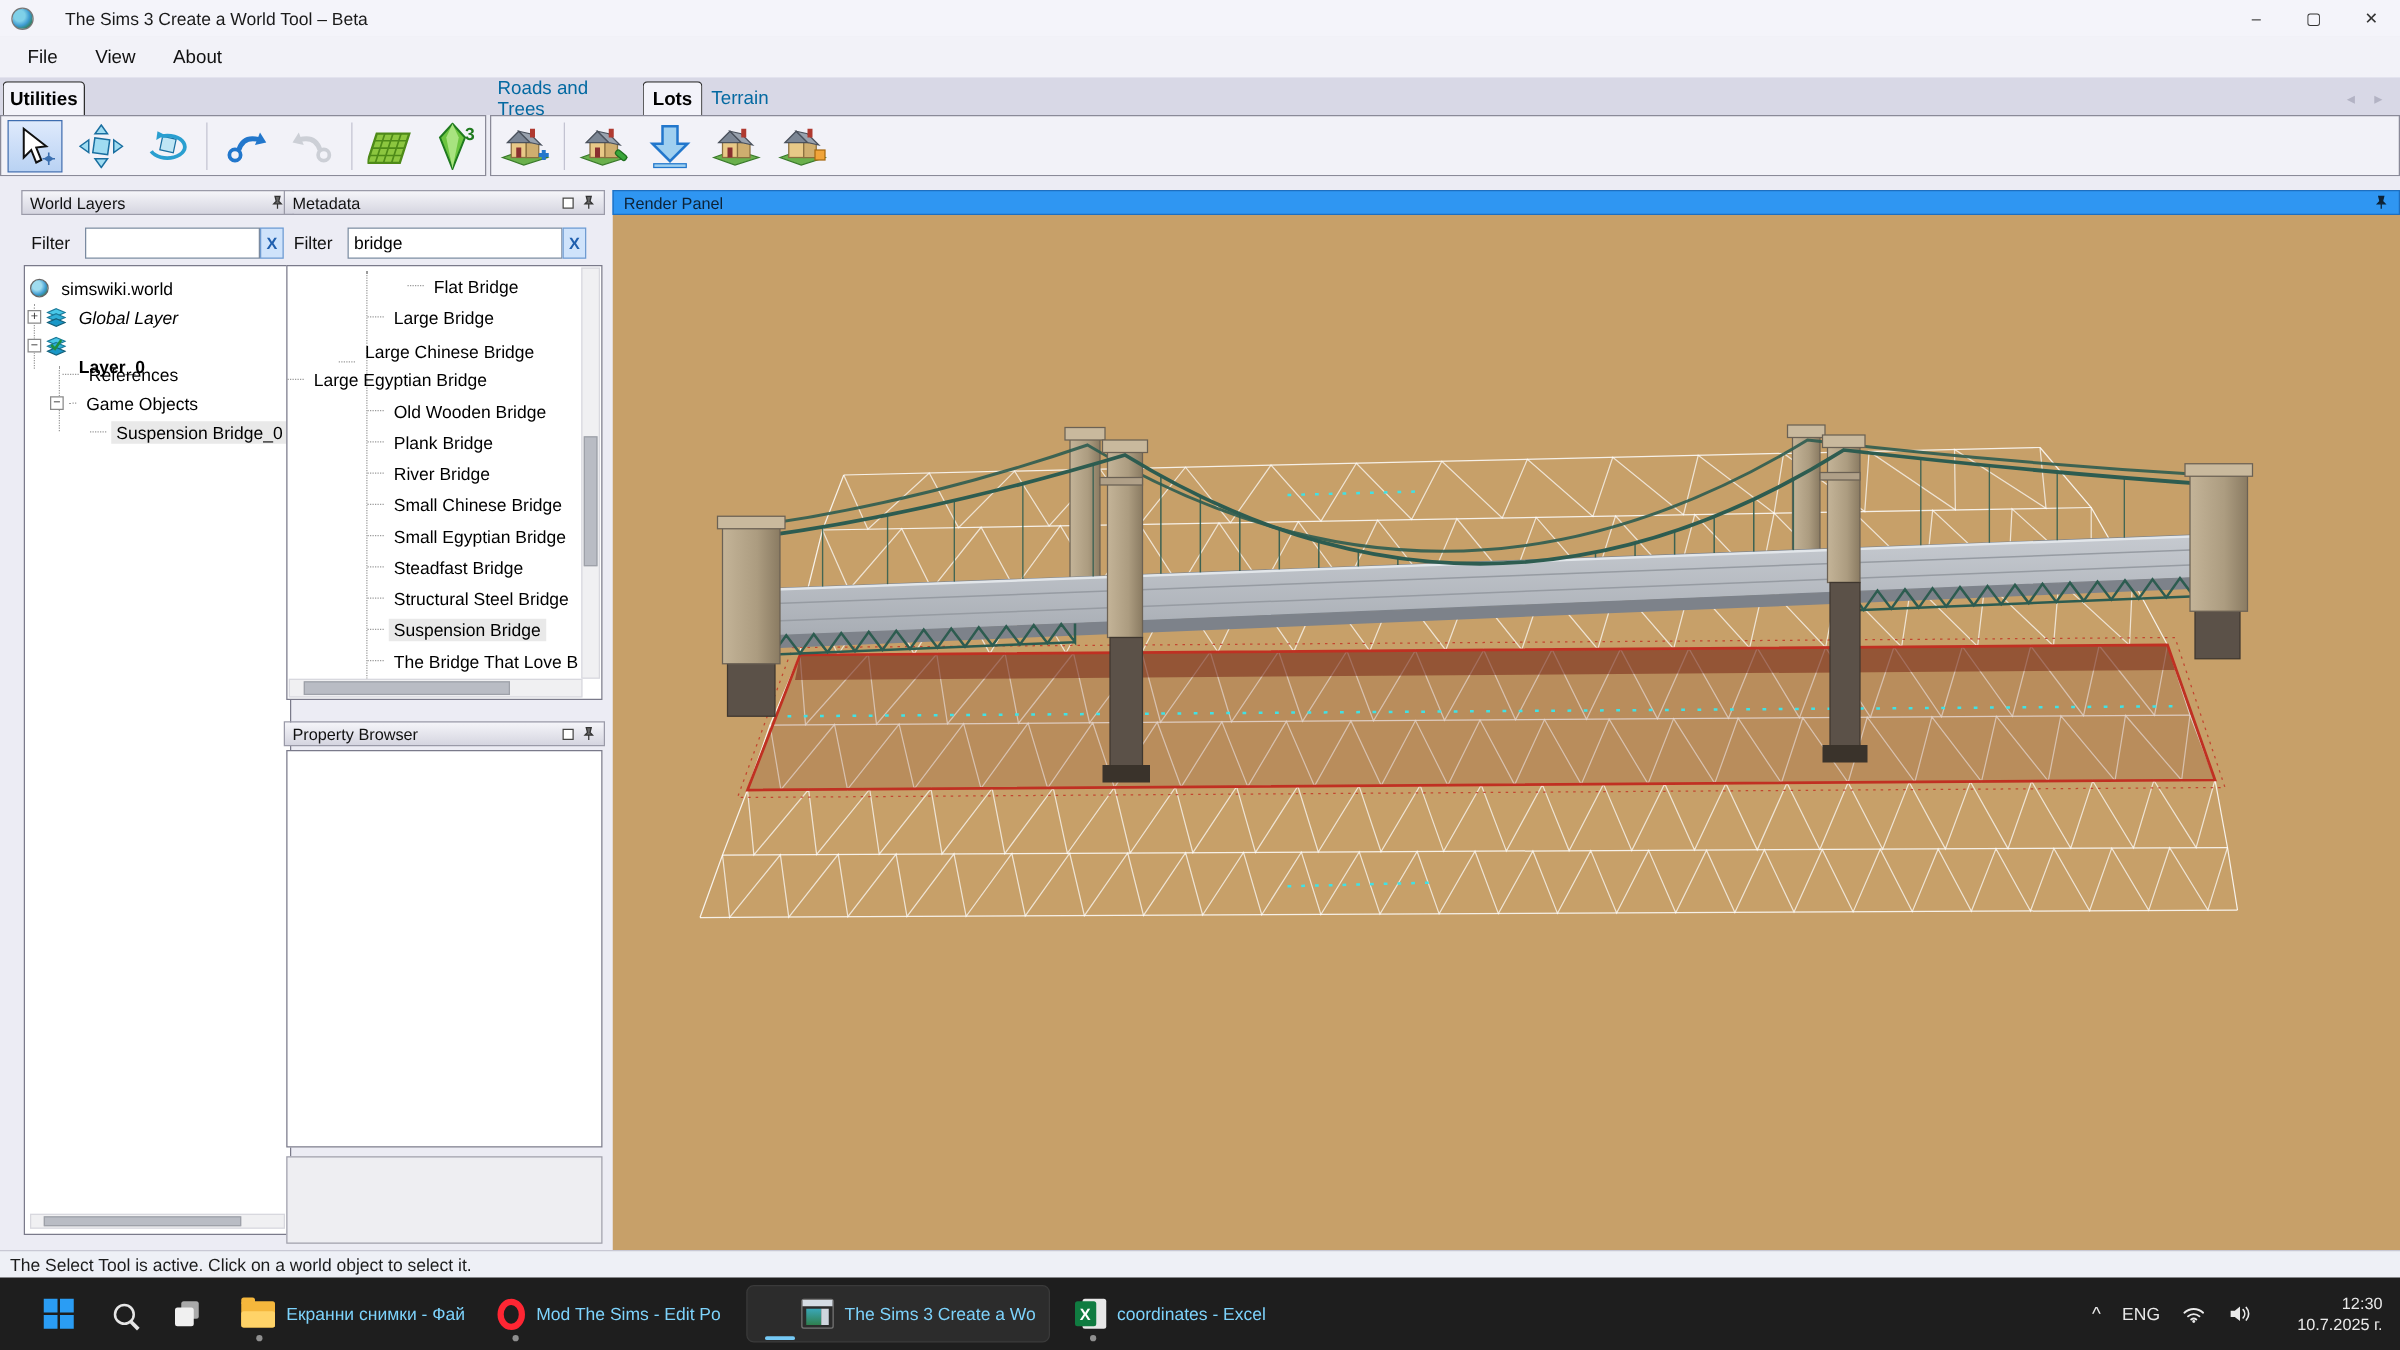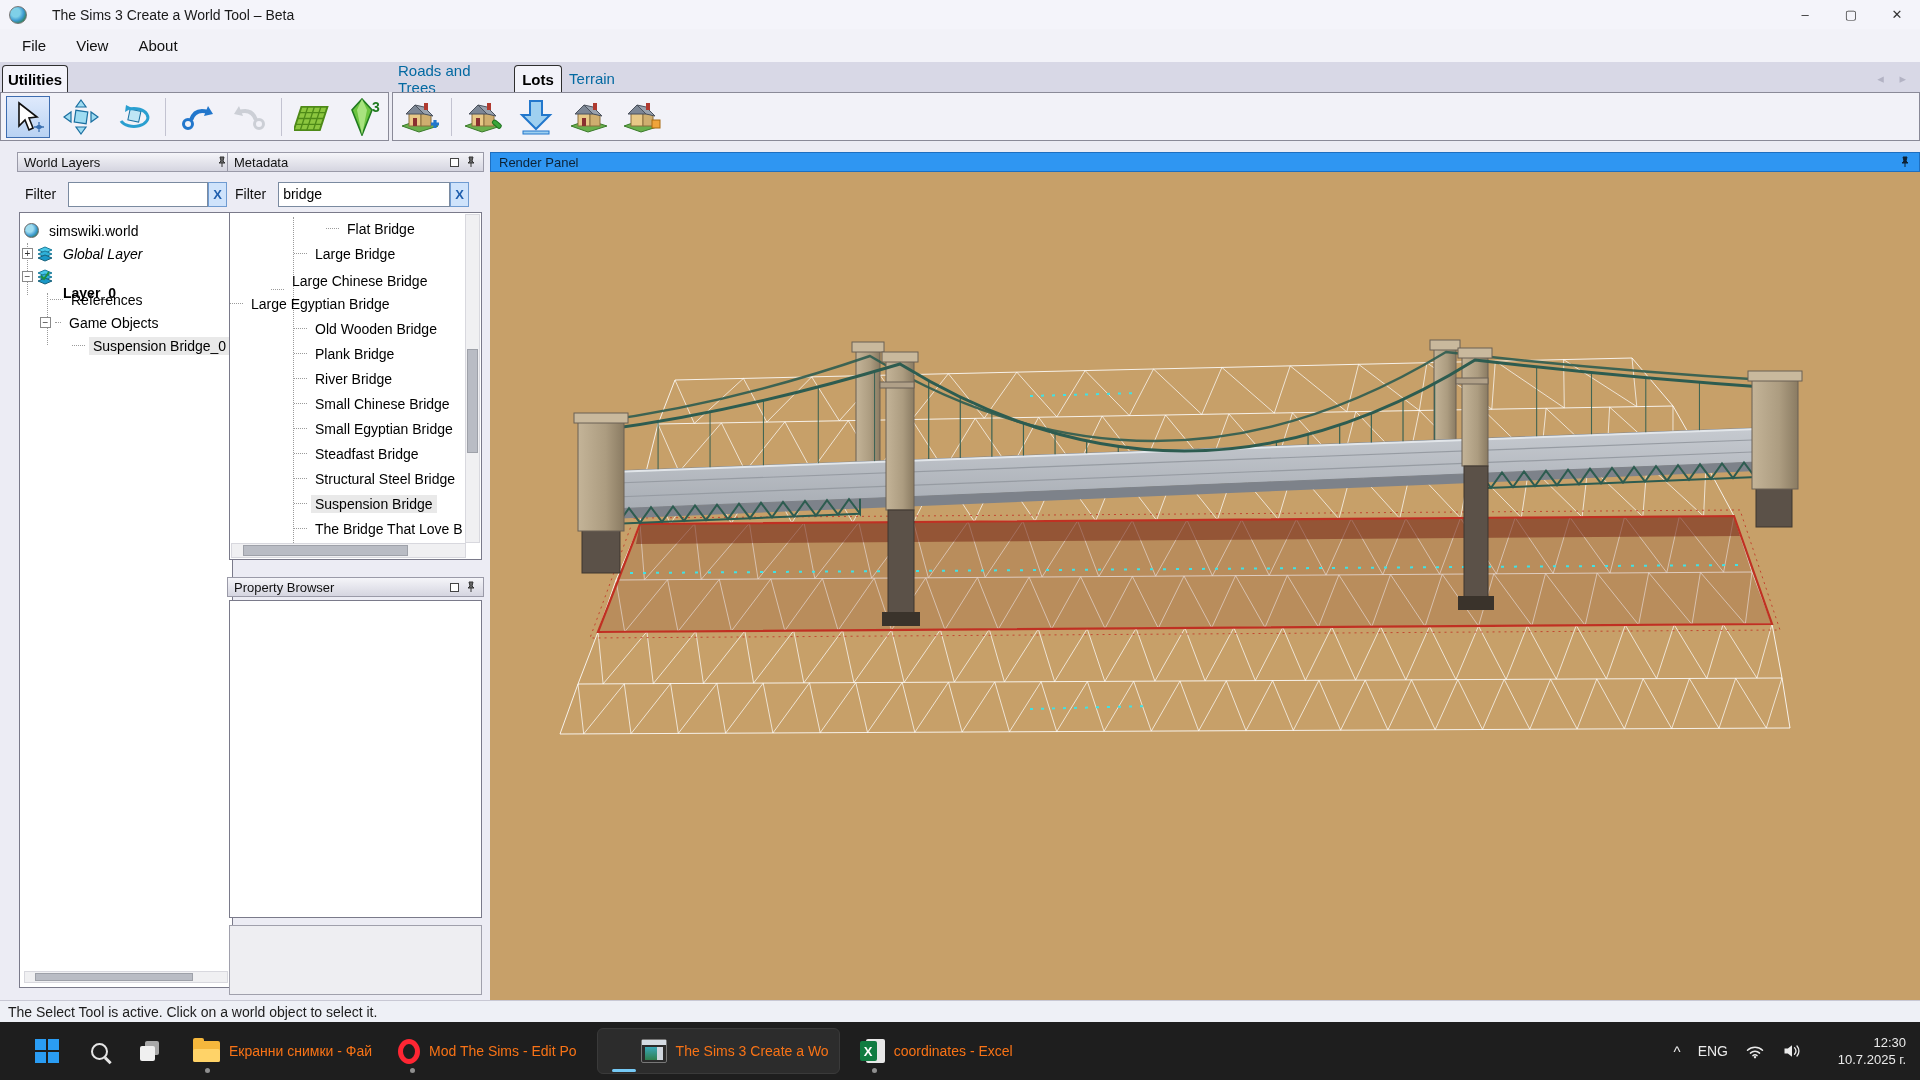--- a/index.html
+++ b/index.html
@@ -65,21 +65,21 @@
   .render-viewport { position:absolute; left:0; top:31px; width:1430px; height:828px; }
 
   
   .statusbar { position:absolute; left:0; top:1000px; width:1920px; height:22px; background:#eef0f6; border-top:1px solid #c8c8d4; display:flex; align-items:center; }
   .status-text { font-size:14px; color:#1c1c1c; margin-left:8px; }
 
   
   .taskbar { position:absolute; left:0; top:1022px; width:1920px; height:58px; display:flex; align-items:center; }
   .tb-item { position:relative; height:46px; display:flex; align-items:center; justify-content:center; padding:0 9px; }
   .tb-app { position:relative; height:46px; display:flex; align-items:center; gap:9px; padding:0 10px; }
-  .tb-app .app-label { font-size:14px; color:#f97316; white-space:nowrap; }
+  .tb-app .app-label { font-size:14px; color:#7dd3fc; white-space:nowrap; }
   .tb-app.active { background:#2c2c2c; border:1px solid #3a3a3a; border-radius:6px;padding-left:43px; }
   .run-dot { position:absolute; bottom:1px; left:50%; transform:translateX(-50%); width:5px; height:5px; border-radius:50%; background:#8f8f8f; }
   .tb-app .run-dot { left:22px; transform:none; }
   .active-bar { position:absolute; bottom:1px; left:14px; width:24px; height:3px; border-radius:2px; }
   .start-grid { display:grid; grid-template-columns:11px 11px; grid-template-rows:11px 11px; gap:2px; }
   .start-grid span { background:#2a9df4; }
   .search-glass { position:relative; width:17px; height:17px; border:2.5px solid #e6e6e6; border-radius:50%; }
   .search-glass::after { content:""; position:absolute; width:8px; height:2.5px; background:#e6e6e6; bottom:-4px; right:-6px; transform:rotate(45deg); }
   .taskview-ico { position:relative; width:20px; height:20px; }
   .taskview-ico .b1 { position:absolute; left:5px; top:0; width:14px; height:14px; background:#a9a9a9; border-radius:2px; }

